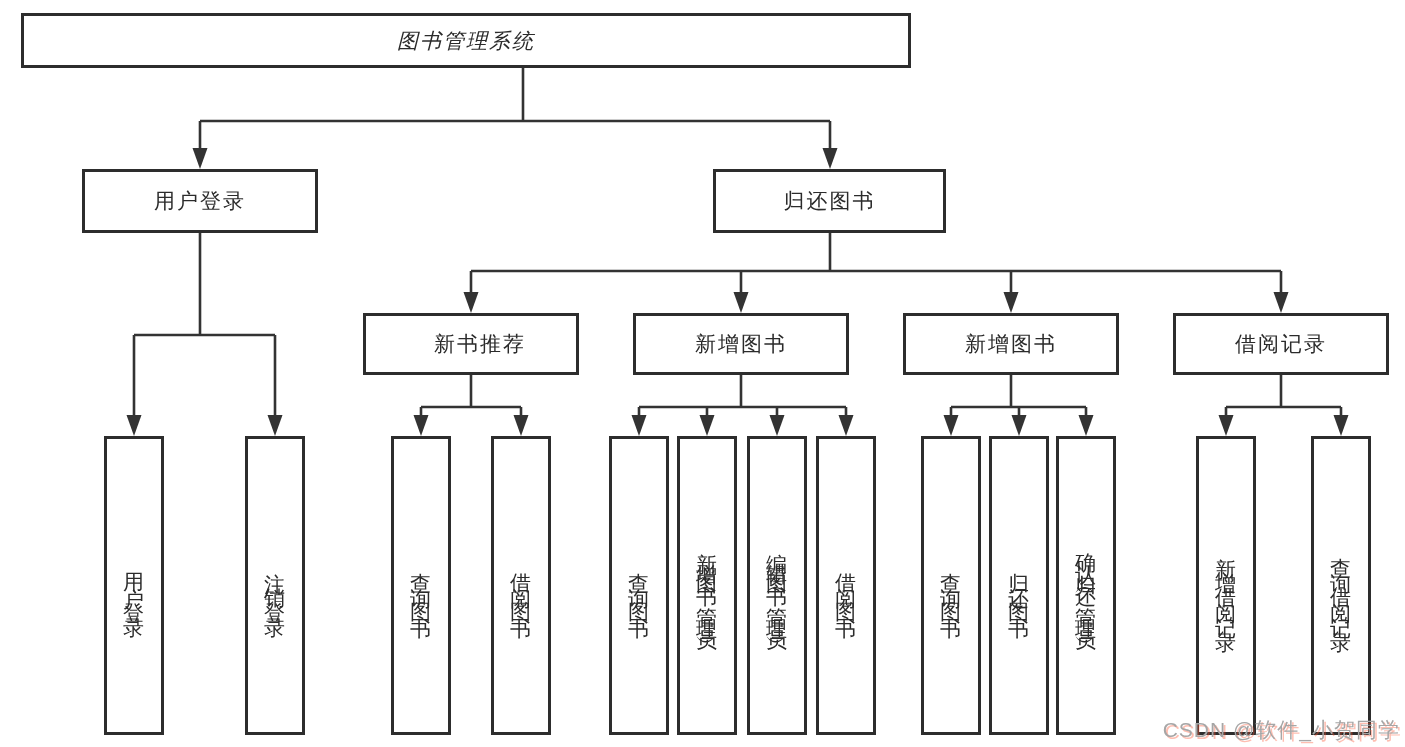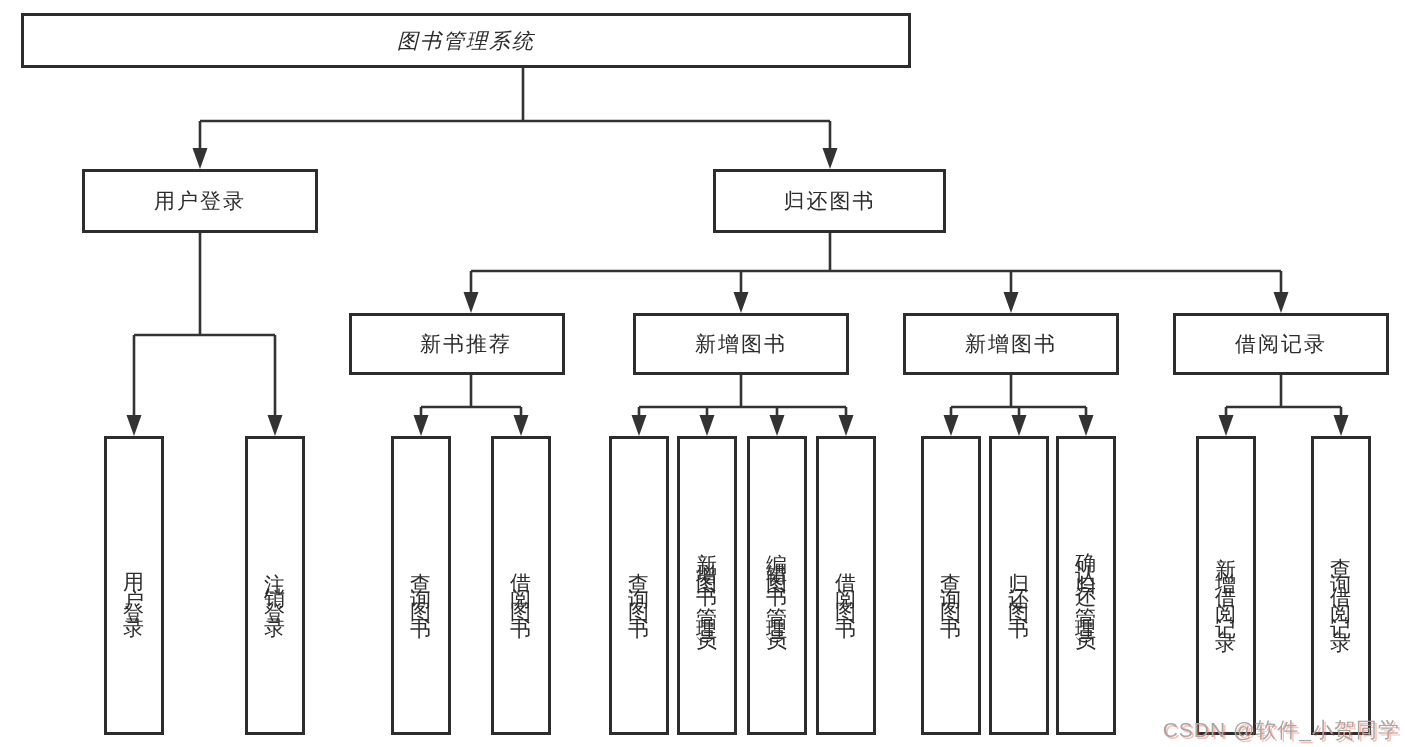--- a/index.html
+++ b/index.html
@@ -79,21 +79,21 @@
     <span class="lbl">图书管理系统</span>
   </div>
 
   <div class="box l2" style="left:82px;width:236px;">
     <span class="lbl">用户登录</span>
   </div>
   <div class="box l2" style="left:713px;width:233px;">
     <span class="lbl">归还图书</span>
   </div>
 
-  <div class="box l3" style="left:349px;padding-left:18px;">
+  <div class="box l3" style="left:363px;padding-left:18px;">
     <span class="lbl">新书推荐</span>
   </div>
   <div class="box l3" style="left:633px;">
     <span class="lbl">新增图书</span>
   </div>
   <div class="box l3" style="left:903px;">
     <span class="lbl">新增图书</span>
   </div>
   <div class="box l3" style="left:1173px;">
     <span class="lbl">借阅记录</span>

